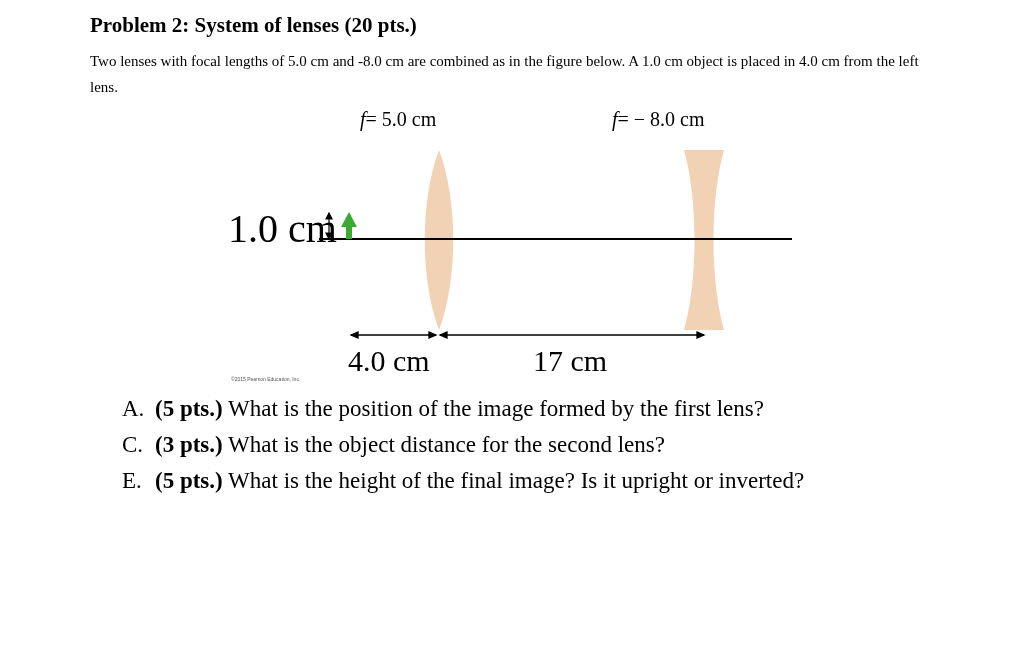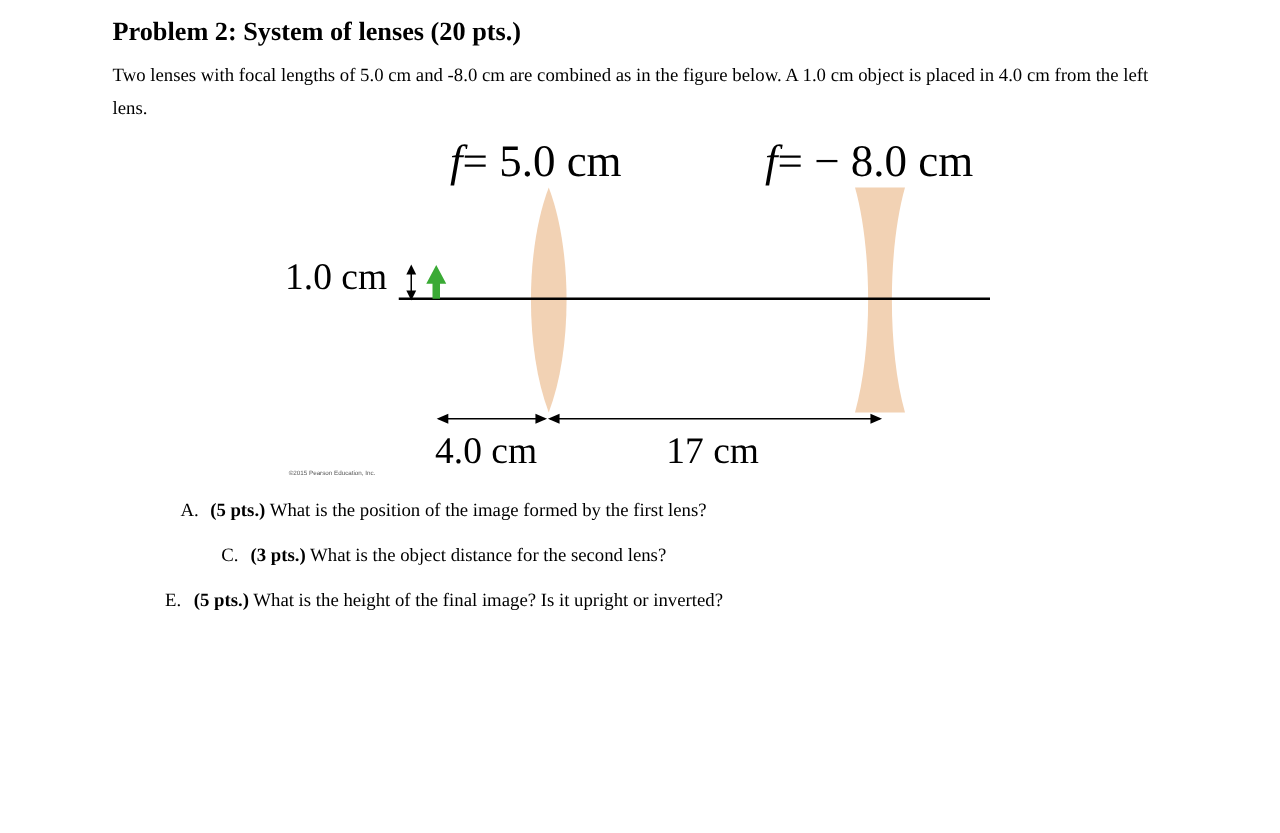--- a/index.html
+++ b/index.html
@@ -1,27 +1,27 @@
 <!DOCTYPE html>
 <html><head>
   <meta charset="utf-8">
   <style>
     html, body { margin: 0; padding: 0; background: #ffffff; }
     body { width: 1024px; height: 666px; position: relative; overflow: hidden;
            font-family: "Liberation Serif", "DejaVu Serif", serif; color: #000; }
     .abs { position: absolute; white-space: nowrap; font-family: Liberation Serif, serif; }
     .title { left: 90px; top: 13px; font-size: 21px; font-weight: bold; }
     .para { left: 90px; top: 48px; font-size: 15px; line-height: 26px; white-space: normal; width: 850px; }
-    .flabel { font-size: 36px; top: 108px; }
+    .flabel { font-size: 20px; top: 108px; }
     .flabel i { font-style: italic; }
     .dimlabel { font-size: 30px; }
-    .objlabel { font-size: 30px; left: 228px; top: 205px; }
+    .objlabel { font-size: 40px; left: 228px; top: 205px; }
     .copyright { left: 231px; top: 376px; font-size: 5px; color: #555; font-family: "Liberation Sans", sans-serif; }
     .qlist { position: absolute; left: 122px; top: 396px; margin: 0; padding: 0; list-style: none; }
-    .qlist li { font-size: 15px; height: 36px; line-height: 26px; white-space: nowrap; text-align: center; }
+    .qlist li { font-size: 23px; height: 36px; line-height: 26px; white-space: nowrap; }
     .qlist .letter { display: inline-block; width: 33px; }
     .qlist .pts { font-weight: bold; }
     svg.figure { position: absolute; left: 0; top: 0; }
   </style>
 </head>
 <body>
 
 <div class="abs title">Problem 2: System of lenses (20 pts.)</div>
 <div class="abs para">Two lenses with focal lengths of 5.0 cm and -8.0 cm are combined as in the figure below. A 1.0 cm object is placed in 4.0 cm from the left lens.</div>
 

